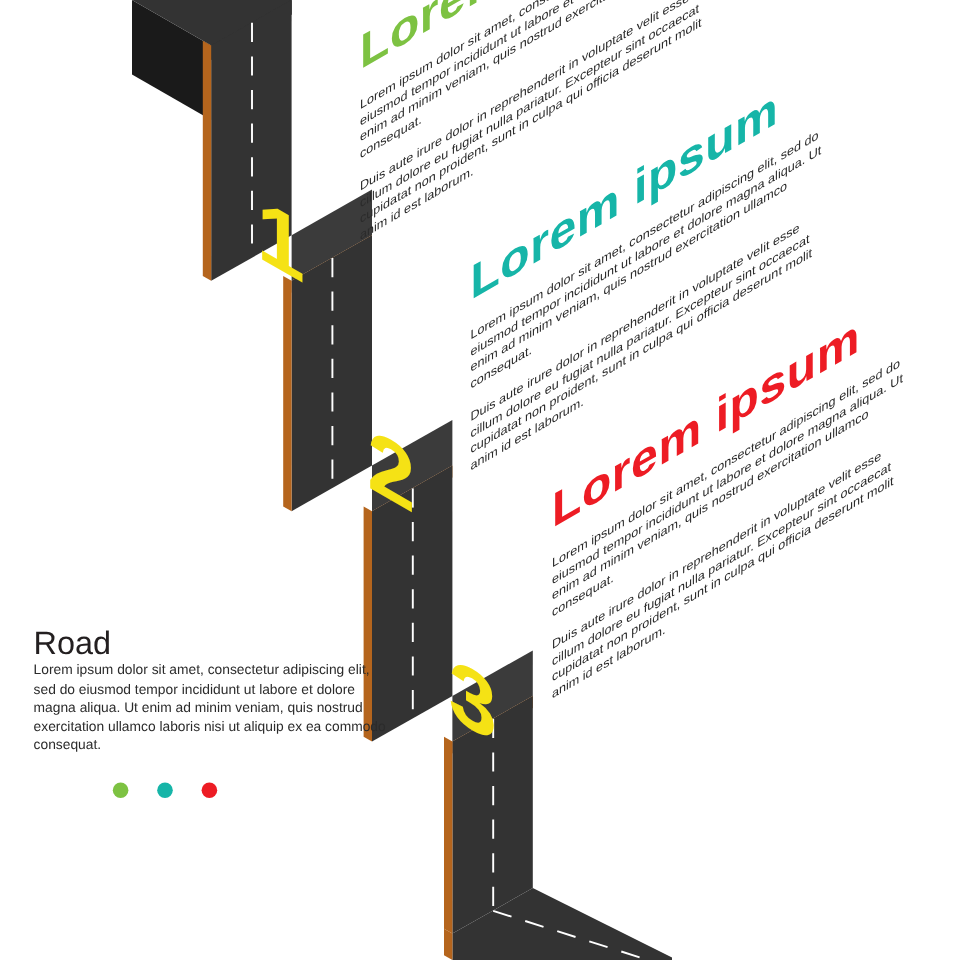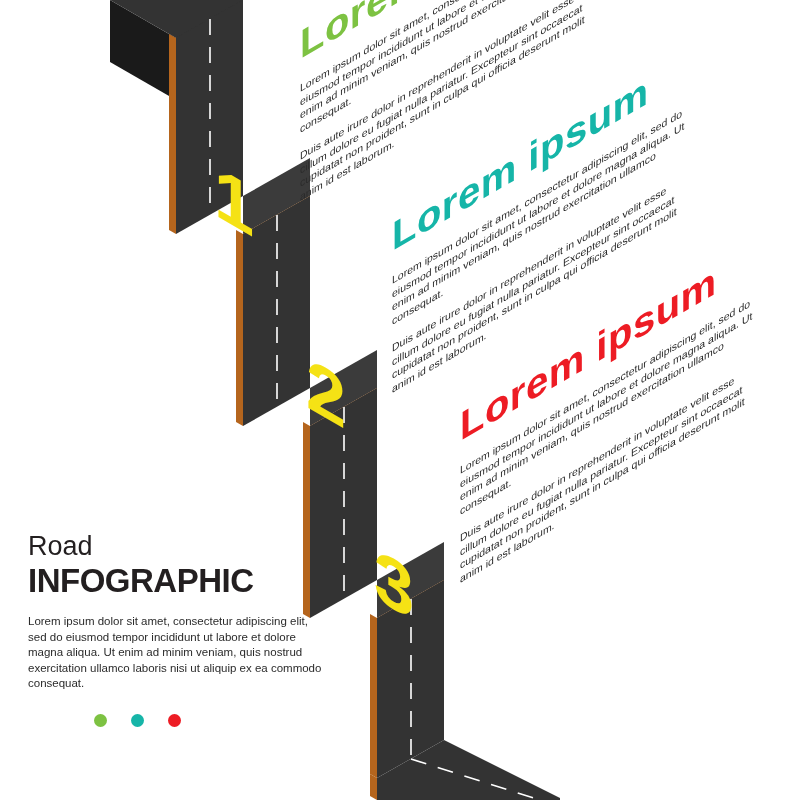--- a/index.html
+++ b/index.html
@@ -28,21 +28,21 @@
   .block .para:last-child{margin-bottom:0;}
 
   #block1{left:300px;top:23px;}
   #block1 .title{color:#7dc242;}
   #block2{left:392px;top:215px;}
   #block2 .title{color:#16b5a8;}
   #block3{left:460px;top:405px;}
   #block3 .title{color:#ed1c24;}
 
   
-  #caption{position:absolute;left:28px;top:520px;width:300px;margin-top:10px;}
+  #caption{position:absolute;left:28px;top:520px;width:300px;}
   #caption .road{font-size:27px;color:#231f20;font-weight:normal;line-height:32px;}
   #caption .info{font-size:33px;color:#231f20;font-weight:bold;letter-spacing:-0.5px;
                  line-height:38px;margin-bottom:14px;}
   #caption .body{font-size:11.5px;line-height:15.5px;color:#2b2b2b;}
   #dots{margin-top:22px;display:flex;gap:24px;padding-left:66px;}
   #dots span{width:13px;height:13px;border-radius:50%;display:block;}
 </style>
 </head>
 <body>
 
@@ -106,21 +106,20 @@
   </div>
 
   <div class="block" id="block3">
     <div class="title" style="color: rgb(237, 28, 36);">Lorem ipsum</div>
     <p class="para">Lorem ipsum dolor sit amet, consectetur adipiscing elit, sed do eiusmod tempor incididunt ut labore et dolore magna aliqua. Ut enim ad minim veniam, quis nostrud exercitation ullamco consequat.</p>
     <p class="para">Duis aute irure dolor in reprehenderit in voluptate velit esse cillum dolore eu fugiat nulla pariatur. Excepteur sint occaecat cupidatat non proident, sunt in culpa qui officia deserunt molit anim id est laborum.</p>
   </div>
 
   <div id="caption">
     <div class="road">Road</div>
-    <div class="info">INFOGRAPHIC</div>
     <div class="body">Lorem ipsum dolor sit amet, consectetur adipiscing elit, sed do eiusmod tempor incididunt ut labore et dolore magna aliqua. Ut enim ad minim veniam, quis nostrud exercitation ullamco laboris nisi ut aliquip ex ea commodo consequat.</div>
     <div id="dots">
       <span style="background: rgb(125, 194, 66);"></span>
       <span style="background: rgb(22, 181, 168);"></span>
       <span style="background: rgb(237, 28, 36);"></span>
     </div>
   </div>
 
 </div>
 

